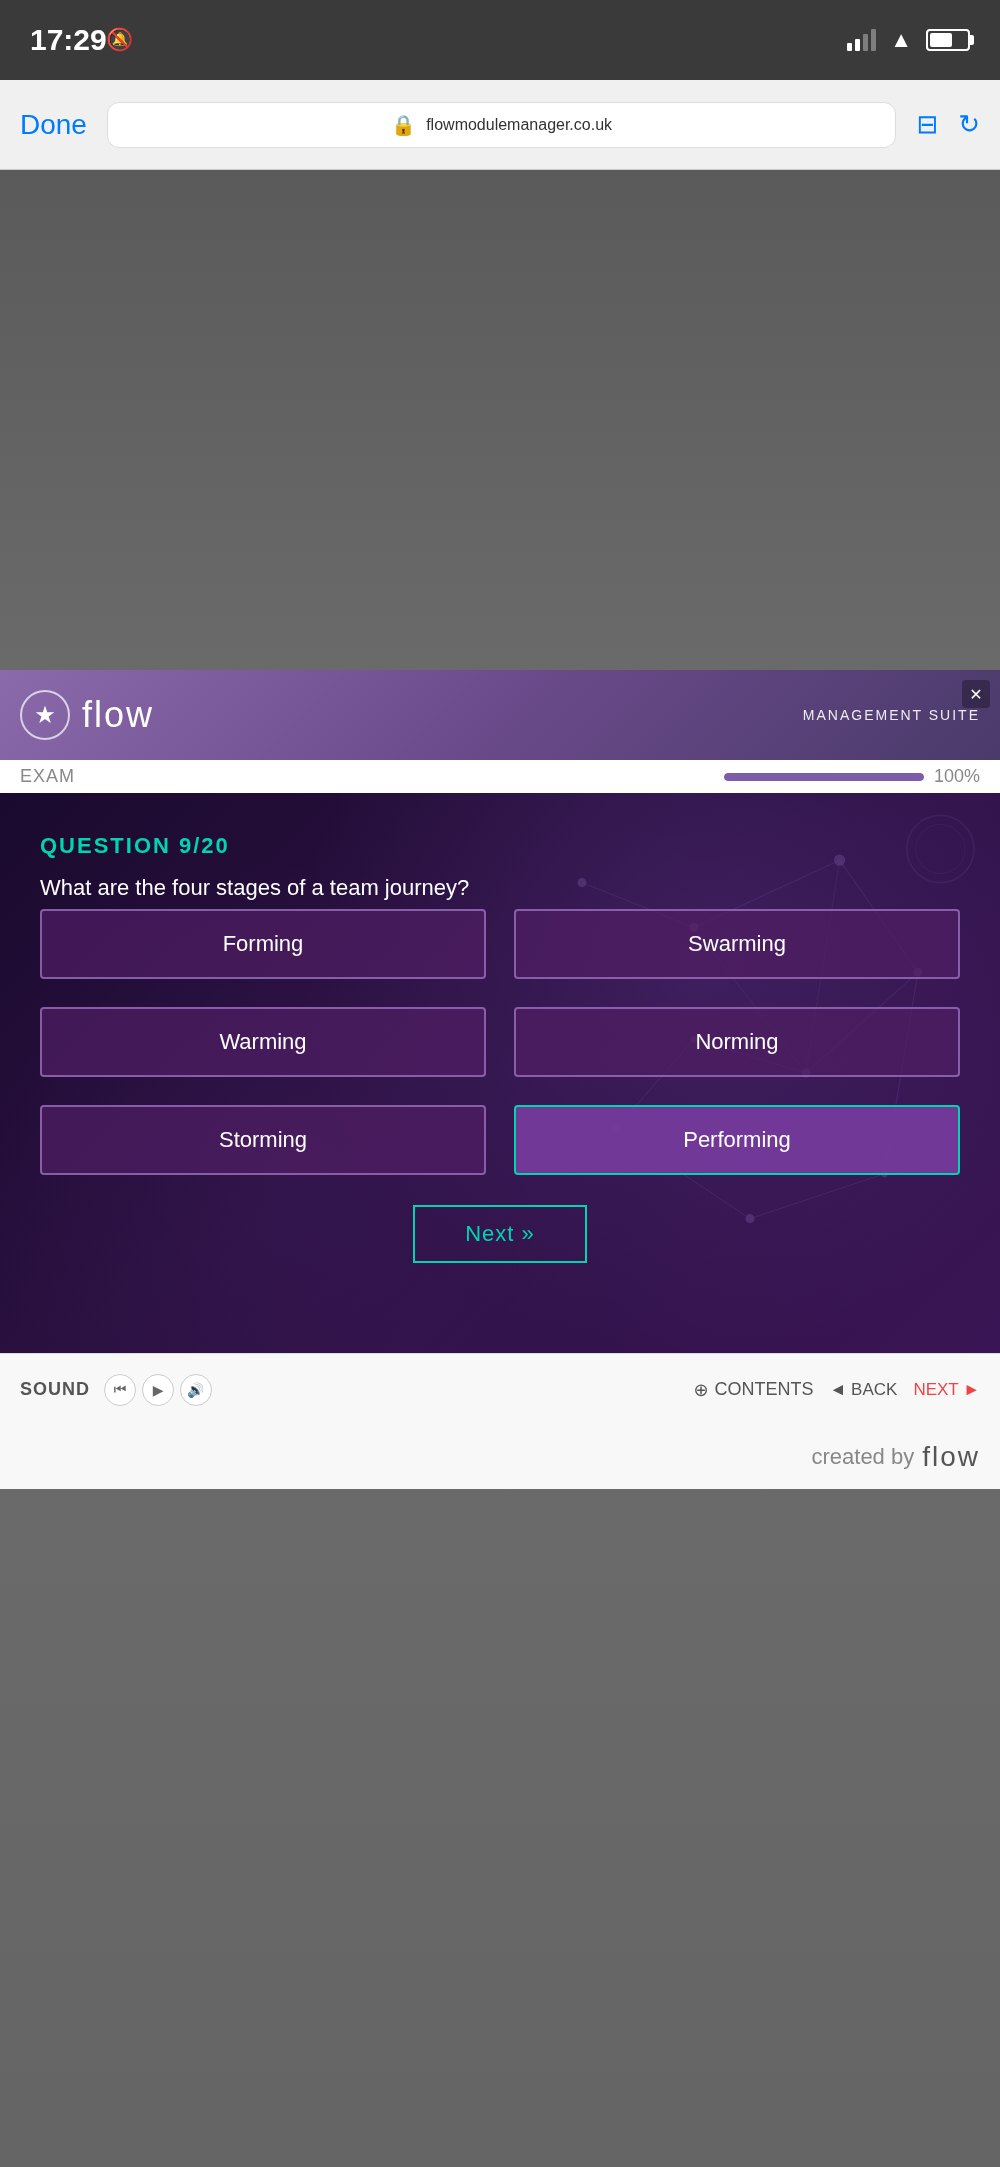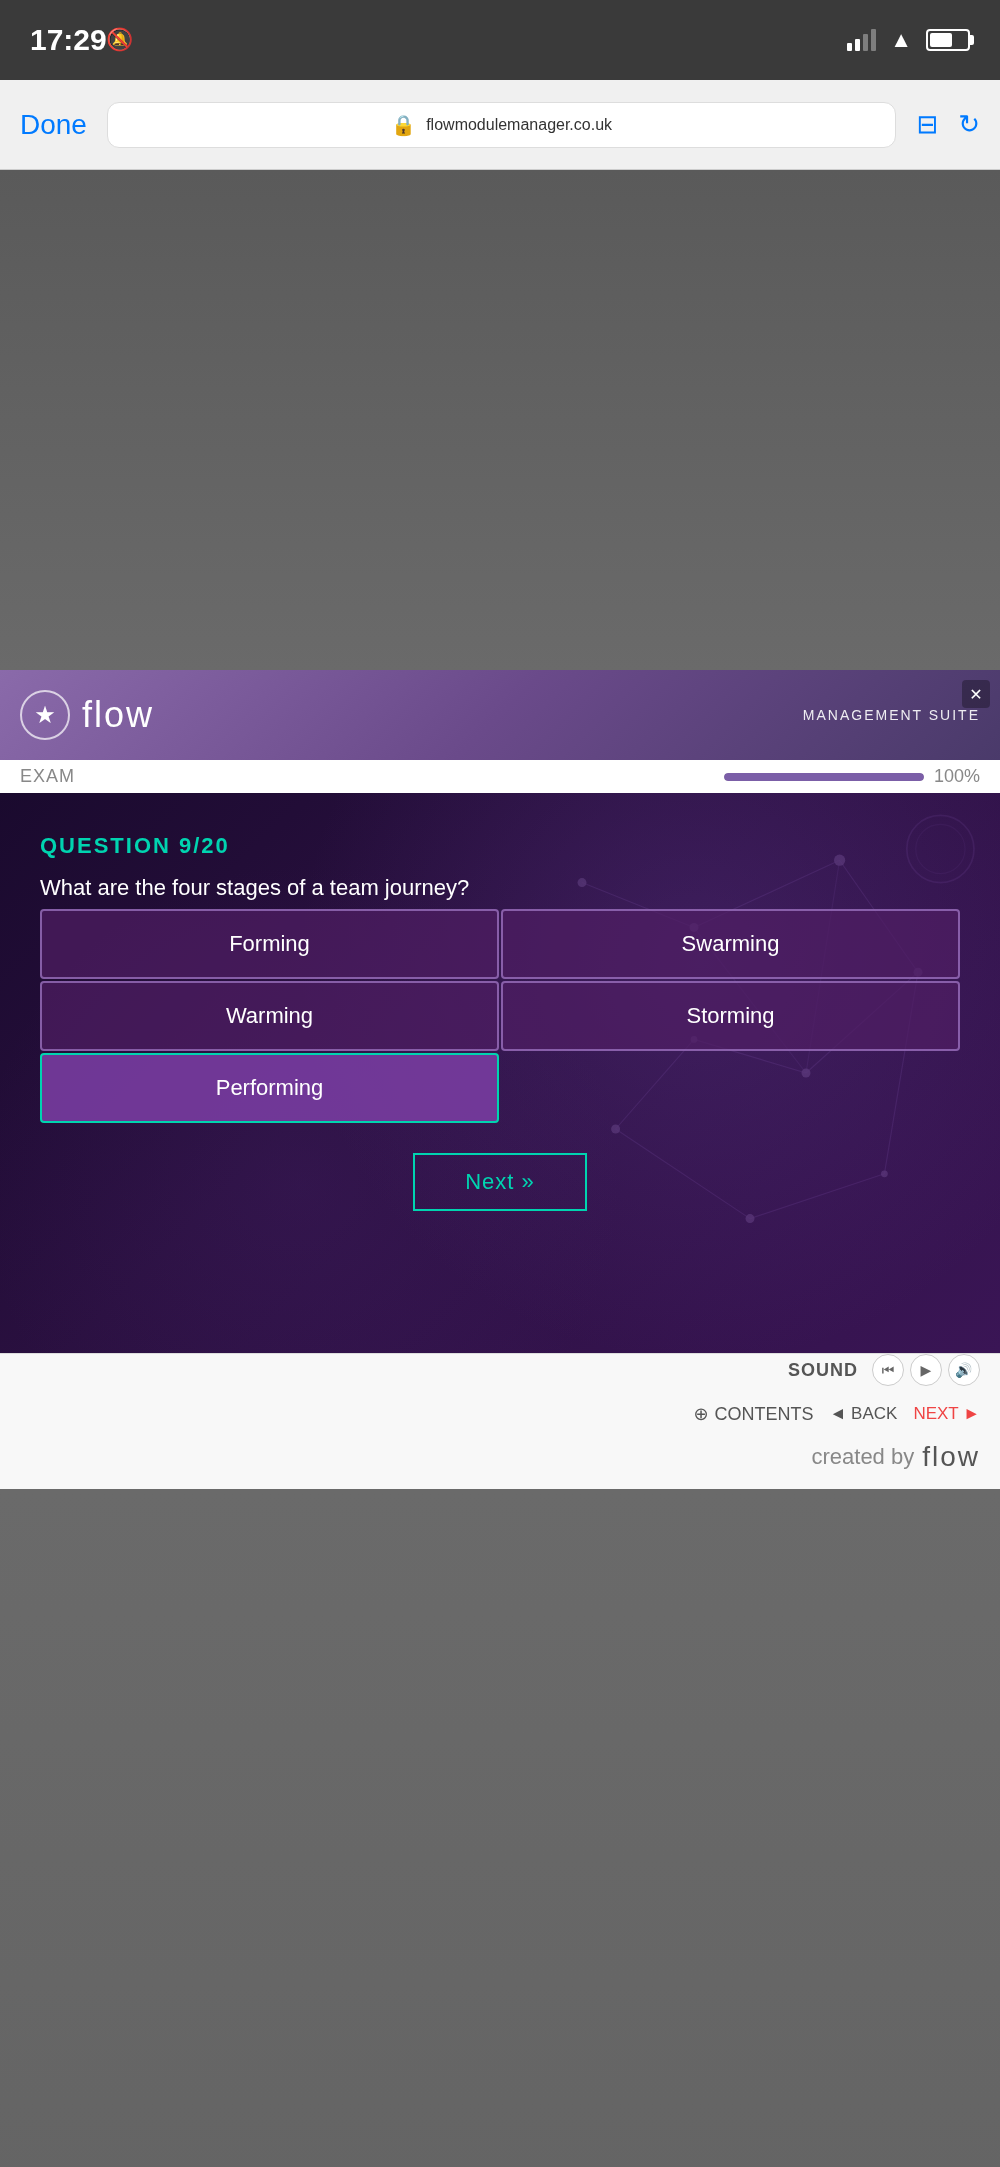--- a/index.html
+++ b/index.html
@@ -314,21 +314,21 @@
       color: white;
       font-size: 20px;
       margin-bottom: 36px;
       position: relative;
       z-index: 1;
     }
 
     .answers-grid {
       display: grid;
       grid-template-columns: 1fr 1fr;
-      gap: 2px;
+      gap: 28px;
       margin-bottom: 30px;
       position: relative;
       z-index: 1;
     }
 
     .answer-btn {
       background: rgba(80, 30, 100, 0.7);
       border: 2px solid rgba(180, 140, 220, 0.6);
       border-radius: 4px;
       color: white;
@@ -362,24 +362,23 @@
       letter-spacing: 1px;
     }
 
     
     .control-bar {
       width: 100%;
       height: 72px;
       background: #f8f8f8;
       border-top: 1px solid #ddd;
       display: flex;
-      align-items: flex-end;
+      align-items: center;
       justify-content: space-between;
       padding: 0 20px;
-      flex-direction: column;
     }
 
     .sound-section {
       display: flex;
       align-items: center;
       gap: 14px;
     }
 
     .sound-label {
       color: #555;
@@ -577,20 +576,23 @@
       <button class="answer-btn">
         <span>Forming</span>
       </button>
       <button class="answer-btn">
         <span>Swarming</span>
       </button>
       <button class="answer-btn">
         <span>Warming</span>
       </button>
       <button class="answer-btn">
+        <span>Norming</span>
+      </button>
+      <button class="answer-btn">
         <span>Storming</span>
       </button>
       <button class="answer-btn selected">
         <span>Performing</span>
       </button>
     </div>
 
     <div class="next-btn-container">
       <button class="next-btn">Next »</button>
     </div>

